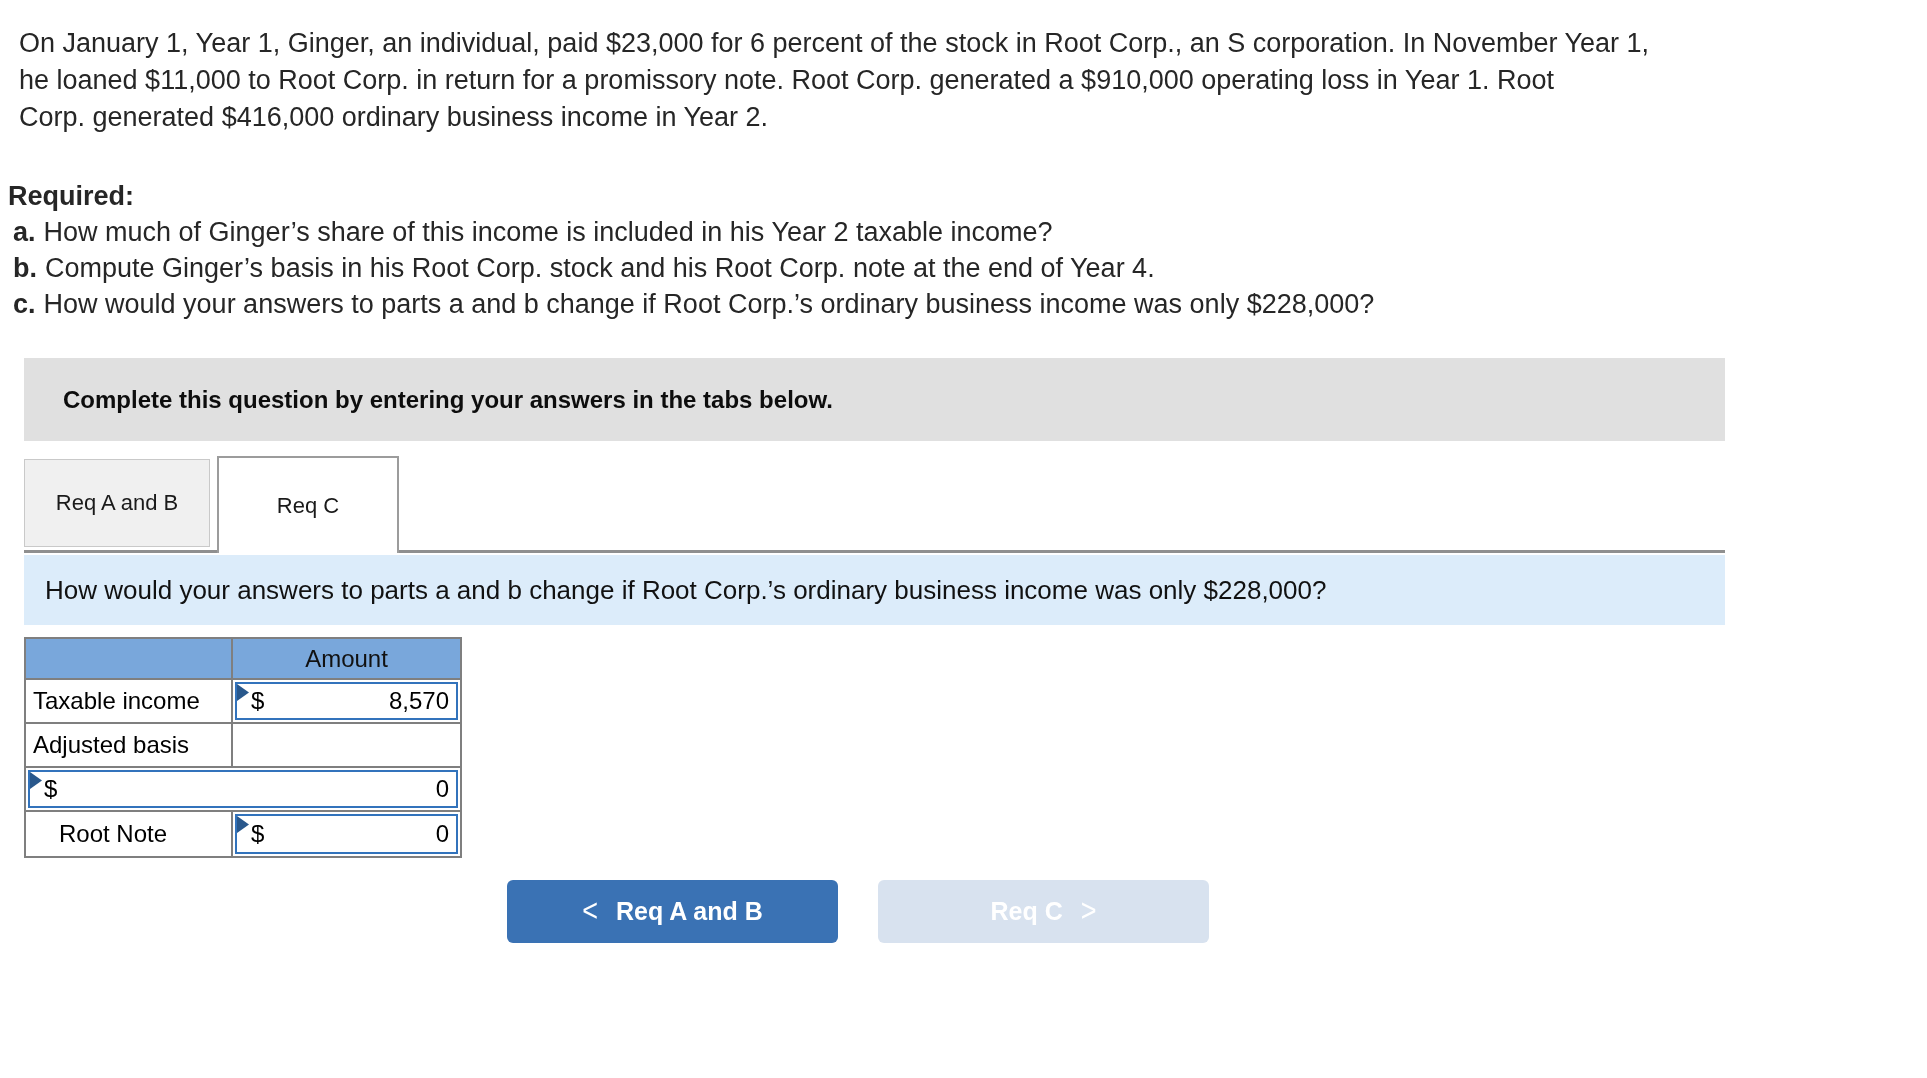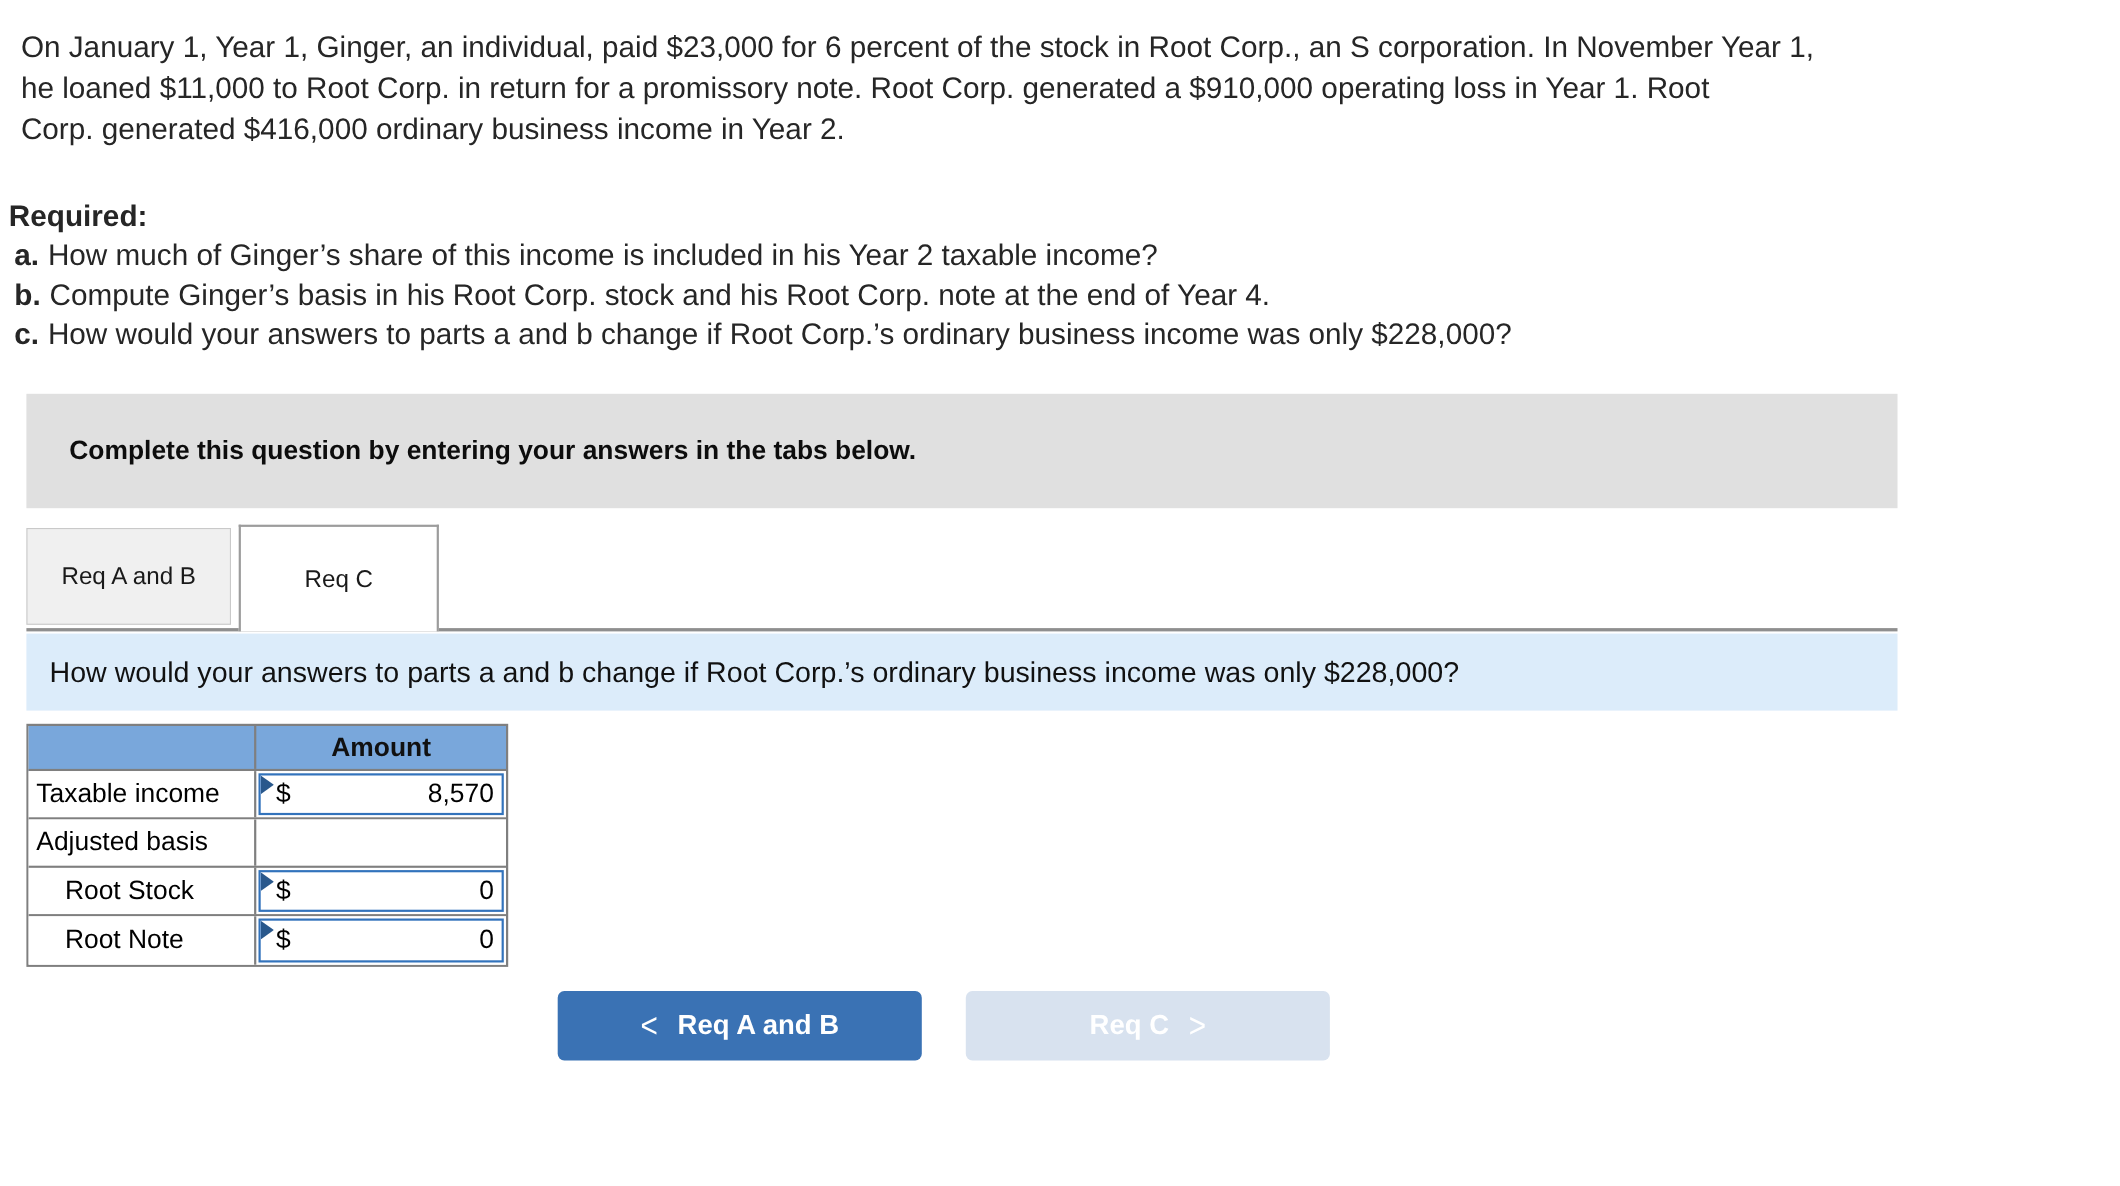--- a/index.html
+++ b/index.html
@@ -24,21 +24,21 @@
     font-size: 27px;
     line-height: 36px;
   }
   .required-heading { font-weight: bold; }
   .req-line { padding-left: 5px; white-space: nowrap; }
   .req-line b { margin-right: 8px; }
 
   
   .banner {
     margin: 36px 0 0 24px;
-    width: 1701px; height: 104px;
+    width: 1701px; height: 83px;
     background: var(--banner-gray, #e0e0e0);
     display: flex; align-items: center;
     padding-left: 39px;
     font-size: 24px; font-weight: bold; color: #0d0d0d;
   }
 
   
   .tabs-wrap { position: relative; margin-left: 24px; width: 1701px; height: 97px; margin-top: 15px; }
   .tabs-underline { position: absolute; left: 0; bottom: 0; width: 100%; height: 3px; background: #8f8f8f; }
   .tab {
@@ -75,21 +75,21 @@
   }
   .trow { display: flex; height: 44px; background: #ffffff; border-bottom: 2px solid var(--table-border, #7f7f7f); }
   .trow.head { height: 41px; background: var(--header-blue, #79a7db); }
   .trow:last-child { border-bottom: none; }
   .cell-label {
     width: 207px; border-right: 2px solid var(--table-border, #7f7f7f);
     display: flex; align-items: center; padding-left: 7px;
   }
   .cell-label.indent { padding-left: 33px; }
   .cell-amount { flex: 1; position: relative; }
-  .head .cell-amount { display: flex; align-items: center; justify-content: center; font-weight: bold; color: #111111; }
+  .head .cell-amount { display: flex; align-items: center; justify-content: center; font-weight: normal; color: #111111; }
   .input-box {
     position: absolute; top: 2px; left: 2px; right: 2px; bottom: 2px;
     border: 2px solid var(--input-border, #3273bc);
     background: #ffffff;
     display: flex; align-items: center;
     cursor: text;
   }
   .flag {
     position: absolute; top: 0; left: 0;
     width: 12px; height: 17px;
@@ -170,21 +170,20 @@
         </div>
       </div>
     </div>
 
     <div class="trow">
       <div class="cell-label">Adjusted basis</div>
       <div class="cell-amount"></div>
     </div>
 
     <div class="trow">
-      <div class="cell-label indent">Root Stock</div>
       <div class="cell-amount">
         <div class="input-box">
           <span class="flag"></span>
           <span class="cur">$</span>
           <span class="val">0</span>
         </div>
       </div>
     </div>
 
     <div class="trow">

